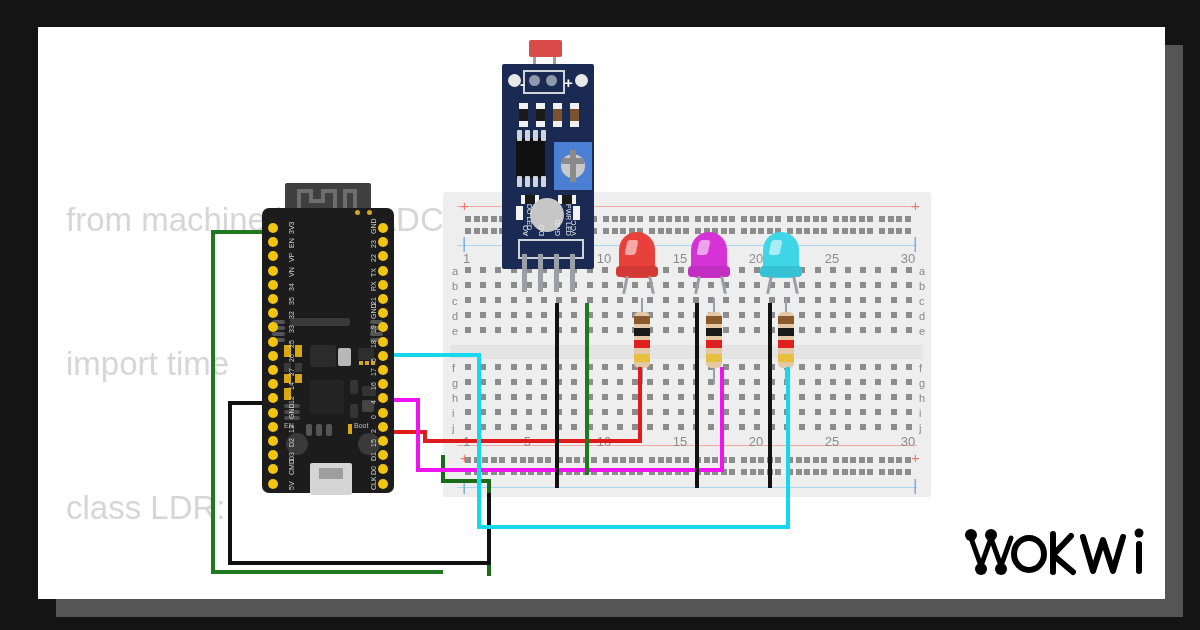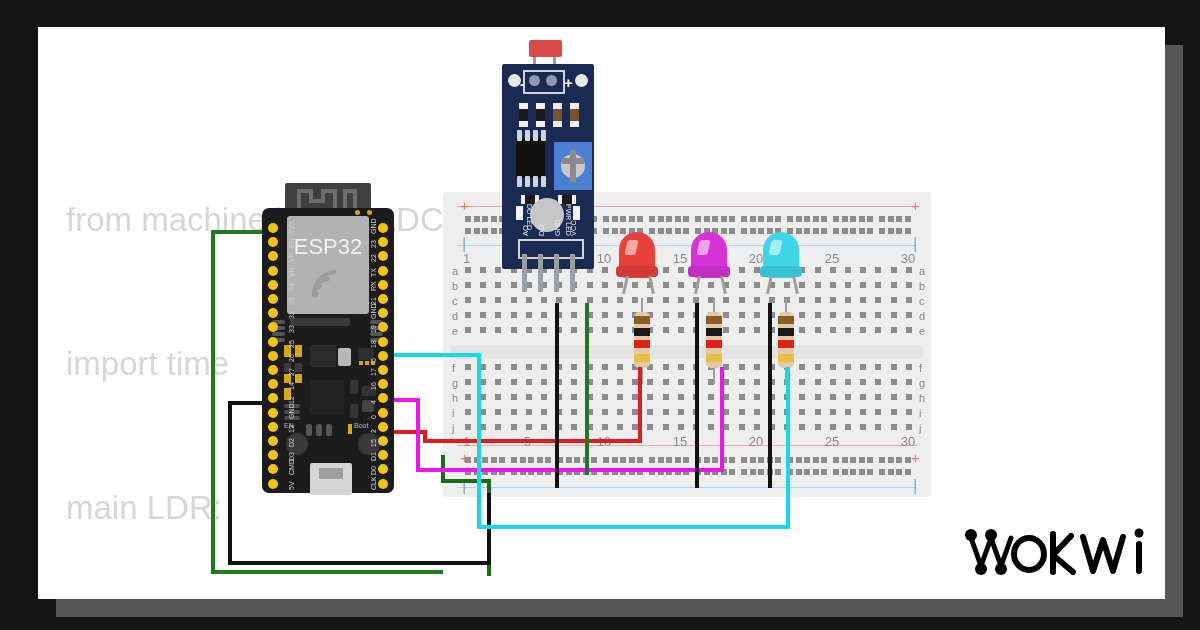--- a/index.html
+++ b/index.html
@@ -160,21 +160,21 @@
 <body>
 
 <div class="stage">
 
   <div class="panel-shadow"></div>
   <div class="panel">
 
     <div class="code" style="left:28px;top:73px;">
       <span class="ln">from machine import ADC, Pin</span>
       <span class="ln">import time</span>
-      <span class="ln">main LDR:</span>
+      <span class="ln">class LDR:</span>
       
       
       
       
       
       
       
       
     </div>
 
@@ -737,29 +737,20 @@
     <div class="esp-ant" style="left:36px;top:6px;width:4px;height:14px;"></div>
     <div class="esp-ant" style="left:36px;top:6px;width:16px;height:4px;"></div>
     <div class="esp-ant" style="left:48px;top:6px;width:4px;height:22px;"></div>
     <div class="esp-ant" style="left:58px;top:6px;width:4px;height:22px;"></div>
     <div class="esp-ant" style="left:58px;top:6px;width:14px;height:4px;"></div>
     <div class="esp-ant" style="left:68px;top:6px;width:4px;height:22px;"></div>
   </div>
 
   <div class="esp32">
 
-    <div class="esp-can">
-      <div class="esp-can-label">ESP32</div>
-      <svg class="wifi-logo" viewBox="0 0 34 30">
-        <path d="M3 26 a22 22 0 0 1 22 -22" fill="none" stroke="#8d8d8d" stroke-width="4"></path>
-        <path d="M3 26 a15 15 0 0 1 15 -15" fill="none" stroke="#8d8d8d" stroke-width="4"></path>
-        <path d="M3 26 a8 8 0 0 1 8 -8" fill="none" stroke="#8d8d8d" stroke-width="4"></path>
-        <circle cx="4" cy="26" r="3.2" fill="#8d8d8d"></circle>
-      </svg>
-    </div>
 
     <div class="smd" style="left:93px;top:2px;width:5px;height:5px;border-radius:50%;"></div>
     <div class="smd" style="left:105px;top:2px;width:5px;height:5px;border-radius:50%;"></div>
 
     <div class="chip" style="left:28px;top:110px;width:60px;height:8px;background:#3a3a3a;"></div>
     <div class="chip" style="left:10px;top:112px;width:13px;height:4px;background:#555;"></div>
     <div class="chip" style="left:10px;top:118px;width:13px;height:4px;background:#555;"></div>
     <div class="chip" style="left:10px;top:124px;width:13px;height:4px;background:#555;"></div>
     <div class="chip" style="left:10px;top:130px;width:13px;height:4px;background:#555;"></div>
     <div class="chip" style="left:108px;top:112px;width:13px;height:4px;background:#555;"></div>

